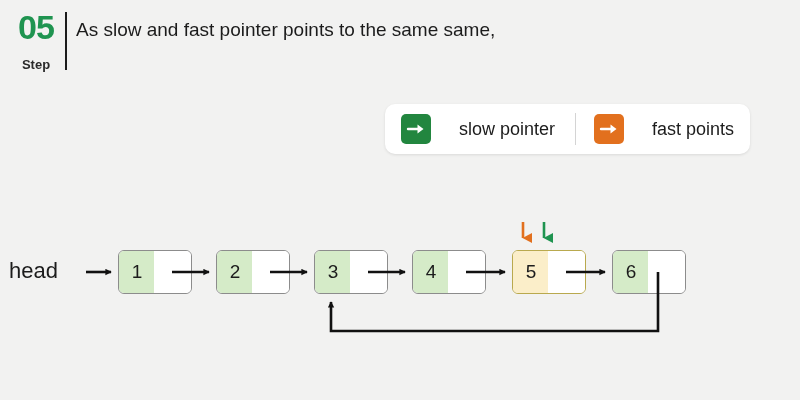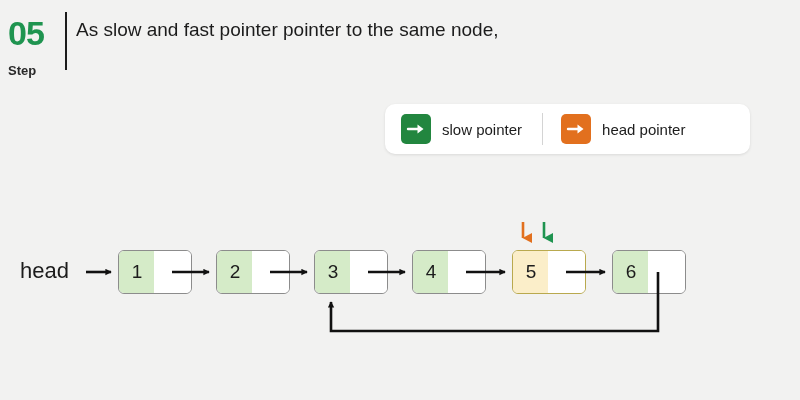--- a/index.html
+++ b/index.html
@@ -19,22 +19,23 @@
   #header {
     position: absolute;
     left: 0;
     top: 0;
     width: 800px;
     height: 90px;
   }
   #step-badge {
     position: absolute;
     left: 8px;
-    top: 16px;
+    top: 10px;
     width: 56px;
+    text-align: center;
   }
   #step-number {
     font-size: 34px;
     font-weight: bold;
     color: #1f9450;
     line-height: 34px;
     letter-spacing: -1px;
   }
   #step-word {
     font-size: 13px;
@@ -85,43 +86,43 @@
   .legend-swatch {
     width: 30px;
     height: 30px;
     border-radius: 5px;
     display: flex;
     align-items: center;
     justify-content: center;
     flex: none;
   }
   .legend-label {
-    font-size: 15px;
-    color: #1c1c1c;
-    margin-left: 11px;
+    font-size: 18px;
+    color: #1c1c1c;
+    margin-left: 28px;
     white-space: nowrap;
   }
   #legend-divider {
     width: 1px;
     height: 32px;
     background: #d4d4d4;
     margin-left: 20px;
   }
 
   
   #diagram {
     position: absolute;
     left: 0;
     top: 0;
     width: 800px;
     height: 400px;
   }
   #head-label {
     position: absolute;
-    left: 20px;
+    left: 9px;
     top: 258px;
     font-size: 22px;
     color: #1c1c1c;
   }
   .node {
     position: absolute;
     top: 250px;
     width: 74px;
     height: 44px;
     border: 1.5px solid #8c8c8c;
@@ -171,21 +172,21 @@
 <div id="header">
 
   <div id="step-badge">
     <div id="step-number">05</div>
     <div id="step-word">Step</div>
   </div>
 
   <div id="header-rule"></div>
 
   <div id="header-text">
-    <span class="line">As slow and fast pointer pointer to the same node,</span>
+    <span class="line">As slow and fast pointer points to the same same,</span>
   </div>
 </div>
 
 <div id="legend">
 
   <div class="legend-item" id="legend-item-slow">
     <span class="legend-swatch" style="background:#22863f">
       <svg width="20" height="14" viewBox="0 0 20 14">
         <path d="M2 7 H13" stroke="#ffffff" stroke-width="2.4" stroke-linecap="round" fill="none"></path>
         <path d="M11.5 2.5 L17.5 7 L11.5 11.5 Z" fill="#ffffff"></path>
@@ -196,21 +197,21 @@
 
   <div id="legend-divider"></div>
 
   <div class="legend-item" id="legend-item-fast">
     <span class="legend-swatch" style="background:#e2701e">
       <svg width="20" height="14" viewBox="0 0 20 14">
         <path d="M2 7 H13" stroke="#ffffff" stroke-width="2.4" stroke-linecap="round" fill="none"></path>
         <path d="M11.5 2.5 L17.5 7 L11.5 11.5 Z" fill="#ffffff"></path>
       </svg>
     </span>
-    <span class="legend-label">head pointer</span>
+    <span class="legend-label">fast points</span>
   </div>
 </div>
 
 <div id="diagram">
 
   <div id="head-label">head</div>
 
   <div class="node fill-green" style="left:118px">
     <div class="node-value">1</div>
     <div class="node-next"></div>

